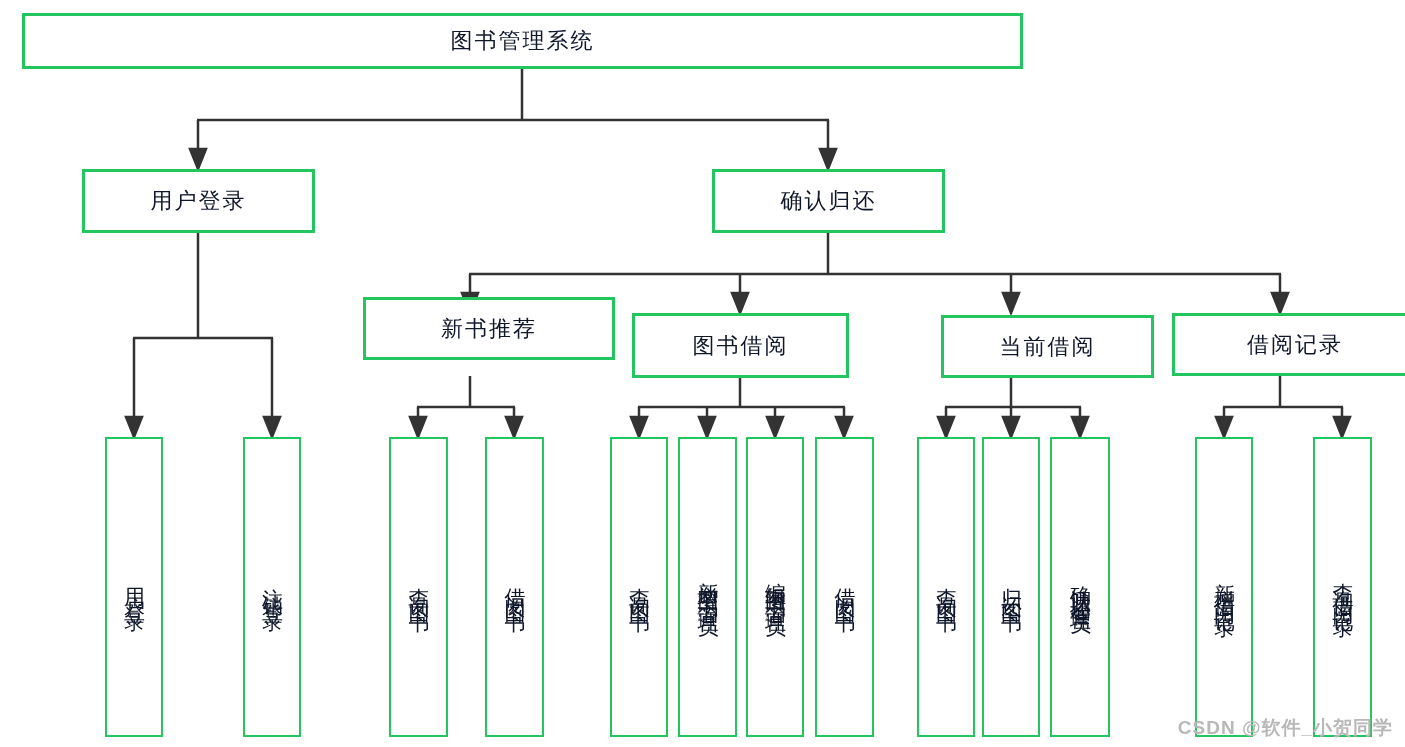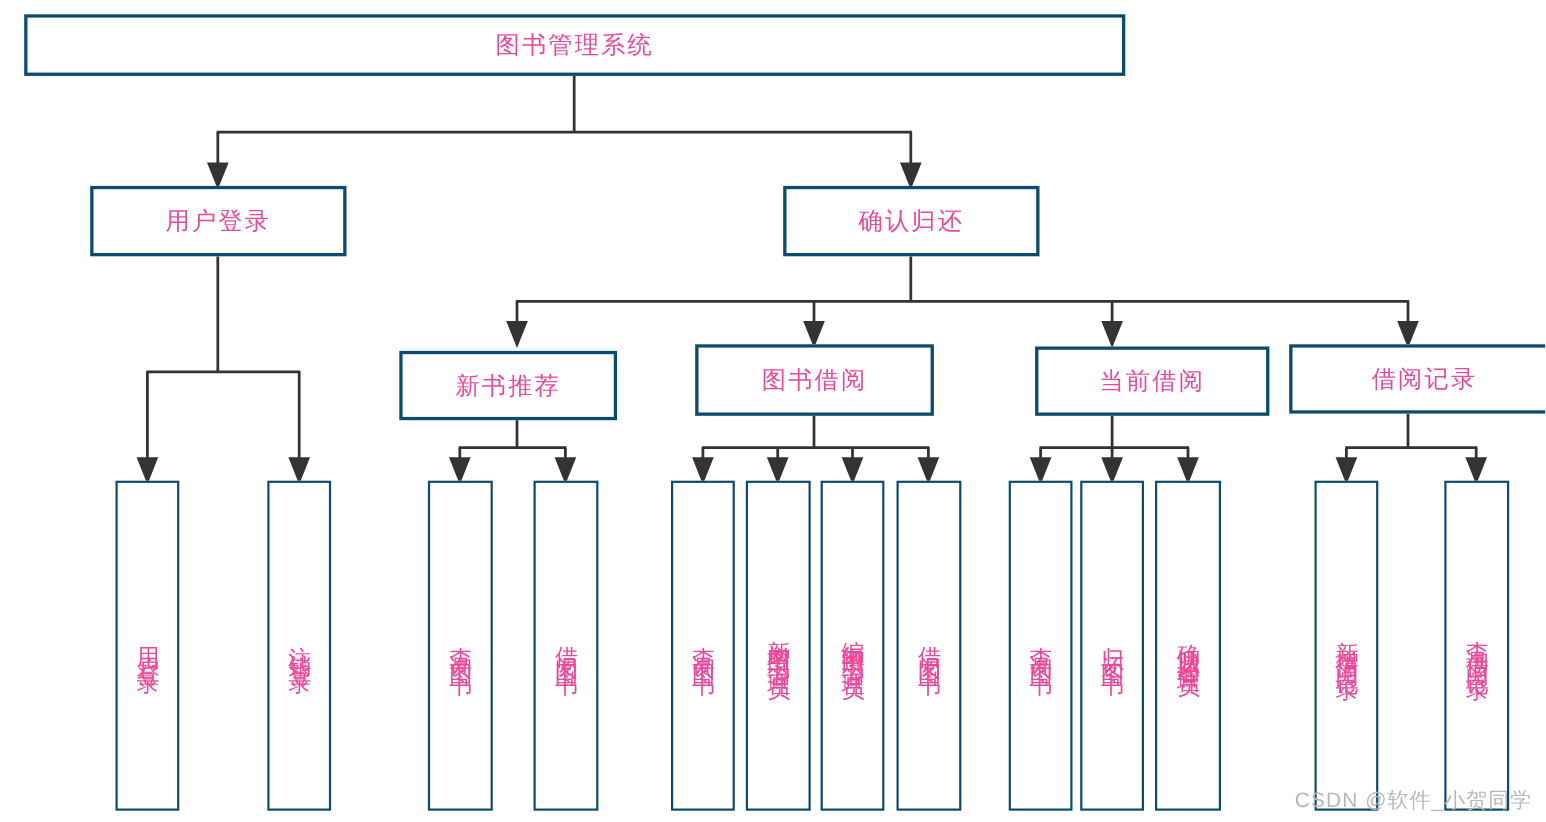--- a/index.html
+++ b/index.html
@@ -8,45 +8,46 @@
     width:1405px;height:747px;
     background:#ffffff;
     font-family:"Liberation Sans","DejaVu Sans",sans-serif;
     color:#333333;
     overflow:hidden;
   }
   #wires{position:absolute;left:0;top:0;width:1405px;height:747px;}
   .box{
     position:absolute;
     background:#ffffff;
-    border:3px solid #0c4a6e;
+    border:3px solid #22c55e;
     display:flex;align-items:center;justify-content:center;
     box-sizing:border-box;
     font-size:22px;
     letter-spacing:2px;
-    color:#ec4899;
+    color:#0f172a;
     font-family:Liberation Serif, serif;
   }
   .leaf{
     border-width:2.5px;
     writing-mode:vertical-rl;
     text-orientation:mixed;
     font-size:21px;
     letter-spacing:8px;
     line-height:1;
     padding:6px 0;
   }
   .watermark{
     position:absolute;
     right:12px;bottom:6px;
     font-size:19px;
     color:#b8b8b8;
     letter-spacing:1px;
     z-index:5;
     white-space:nowrap;
+    font-weight:bold;
   }
 </style>
 </head>
 <body>
 
 <div id="canvas">
 
   <svg id="wires" viewBox="0 0 1405 747" xmlns="http://www.w3.org/2000/svg">
     <g stroke="#333333" stroke-width="2.5" fill="#333333">
 
@@ -109,21 +110,21 @@
       <line x1="1342" y1="407" x2="1342" y2="420"></line>
       <polygon points="1334,417 1350,417 1342,437"></polygon>
     </g>
   </svg>
 
   <div class="box" style="left:22px;top:13px;width:1001px;height:56px;">图书管理系统</div>
 
   <div class="box" style="left:82px;top:169px;width:233px;height:64px;">用户登录</div>
   <div class="box" style="left:712px;top:169px;width:233px;height:64px;">确认归还</div>
 
-  <div class="box" style="left:363px;top:319px;width:198px;height:63px;">新书推荐</div>
+  <div class="box" style="left:363px;top:297px;width:252px;height:63px;">新书推荐</div>
   <div class="box" style="left:632px;top:313px;width:217px;height:65px;text-align:center;">图书借阅</div>
   <div class="box" style="left:905px;top:315px;width:213px;height:63px;margin-left:36px;">当前借阅</div>
   <div class="box" style="left:1172px;top:313px;width:246px;height:63px;">借阅记录</div>
 
   <div class="box leaf" style="left:105px;top:437px;width:58px;height:300px;">用户登录</div>
   <div class="box leaf" style="left:243px;top:437px;width:58px;height:300px;">注销登录</div>
 
   <div class="box leaf" style="left:389px;top:437px;width:59px;height:300px;">查询图书</div>
   <div class="box leaf" style="left:485px;top:437px;width:59px;height:300px;">借阅图书</div>
 

